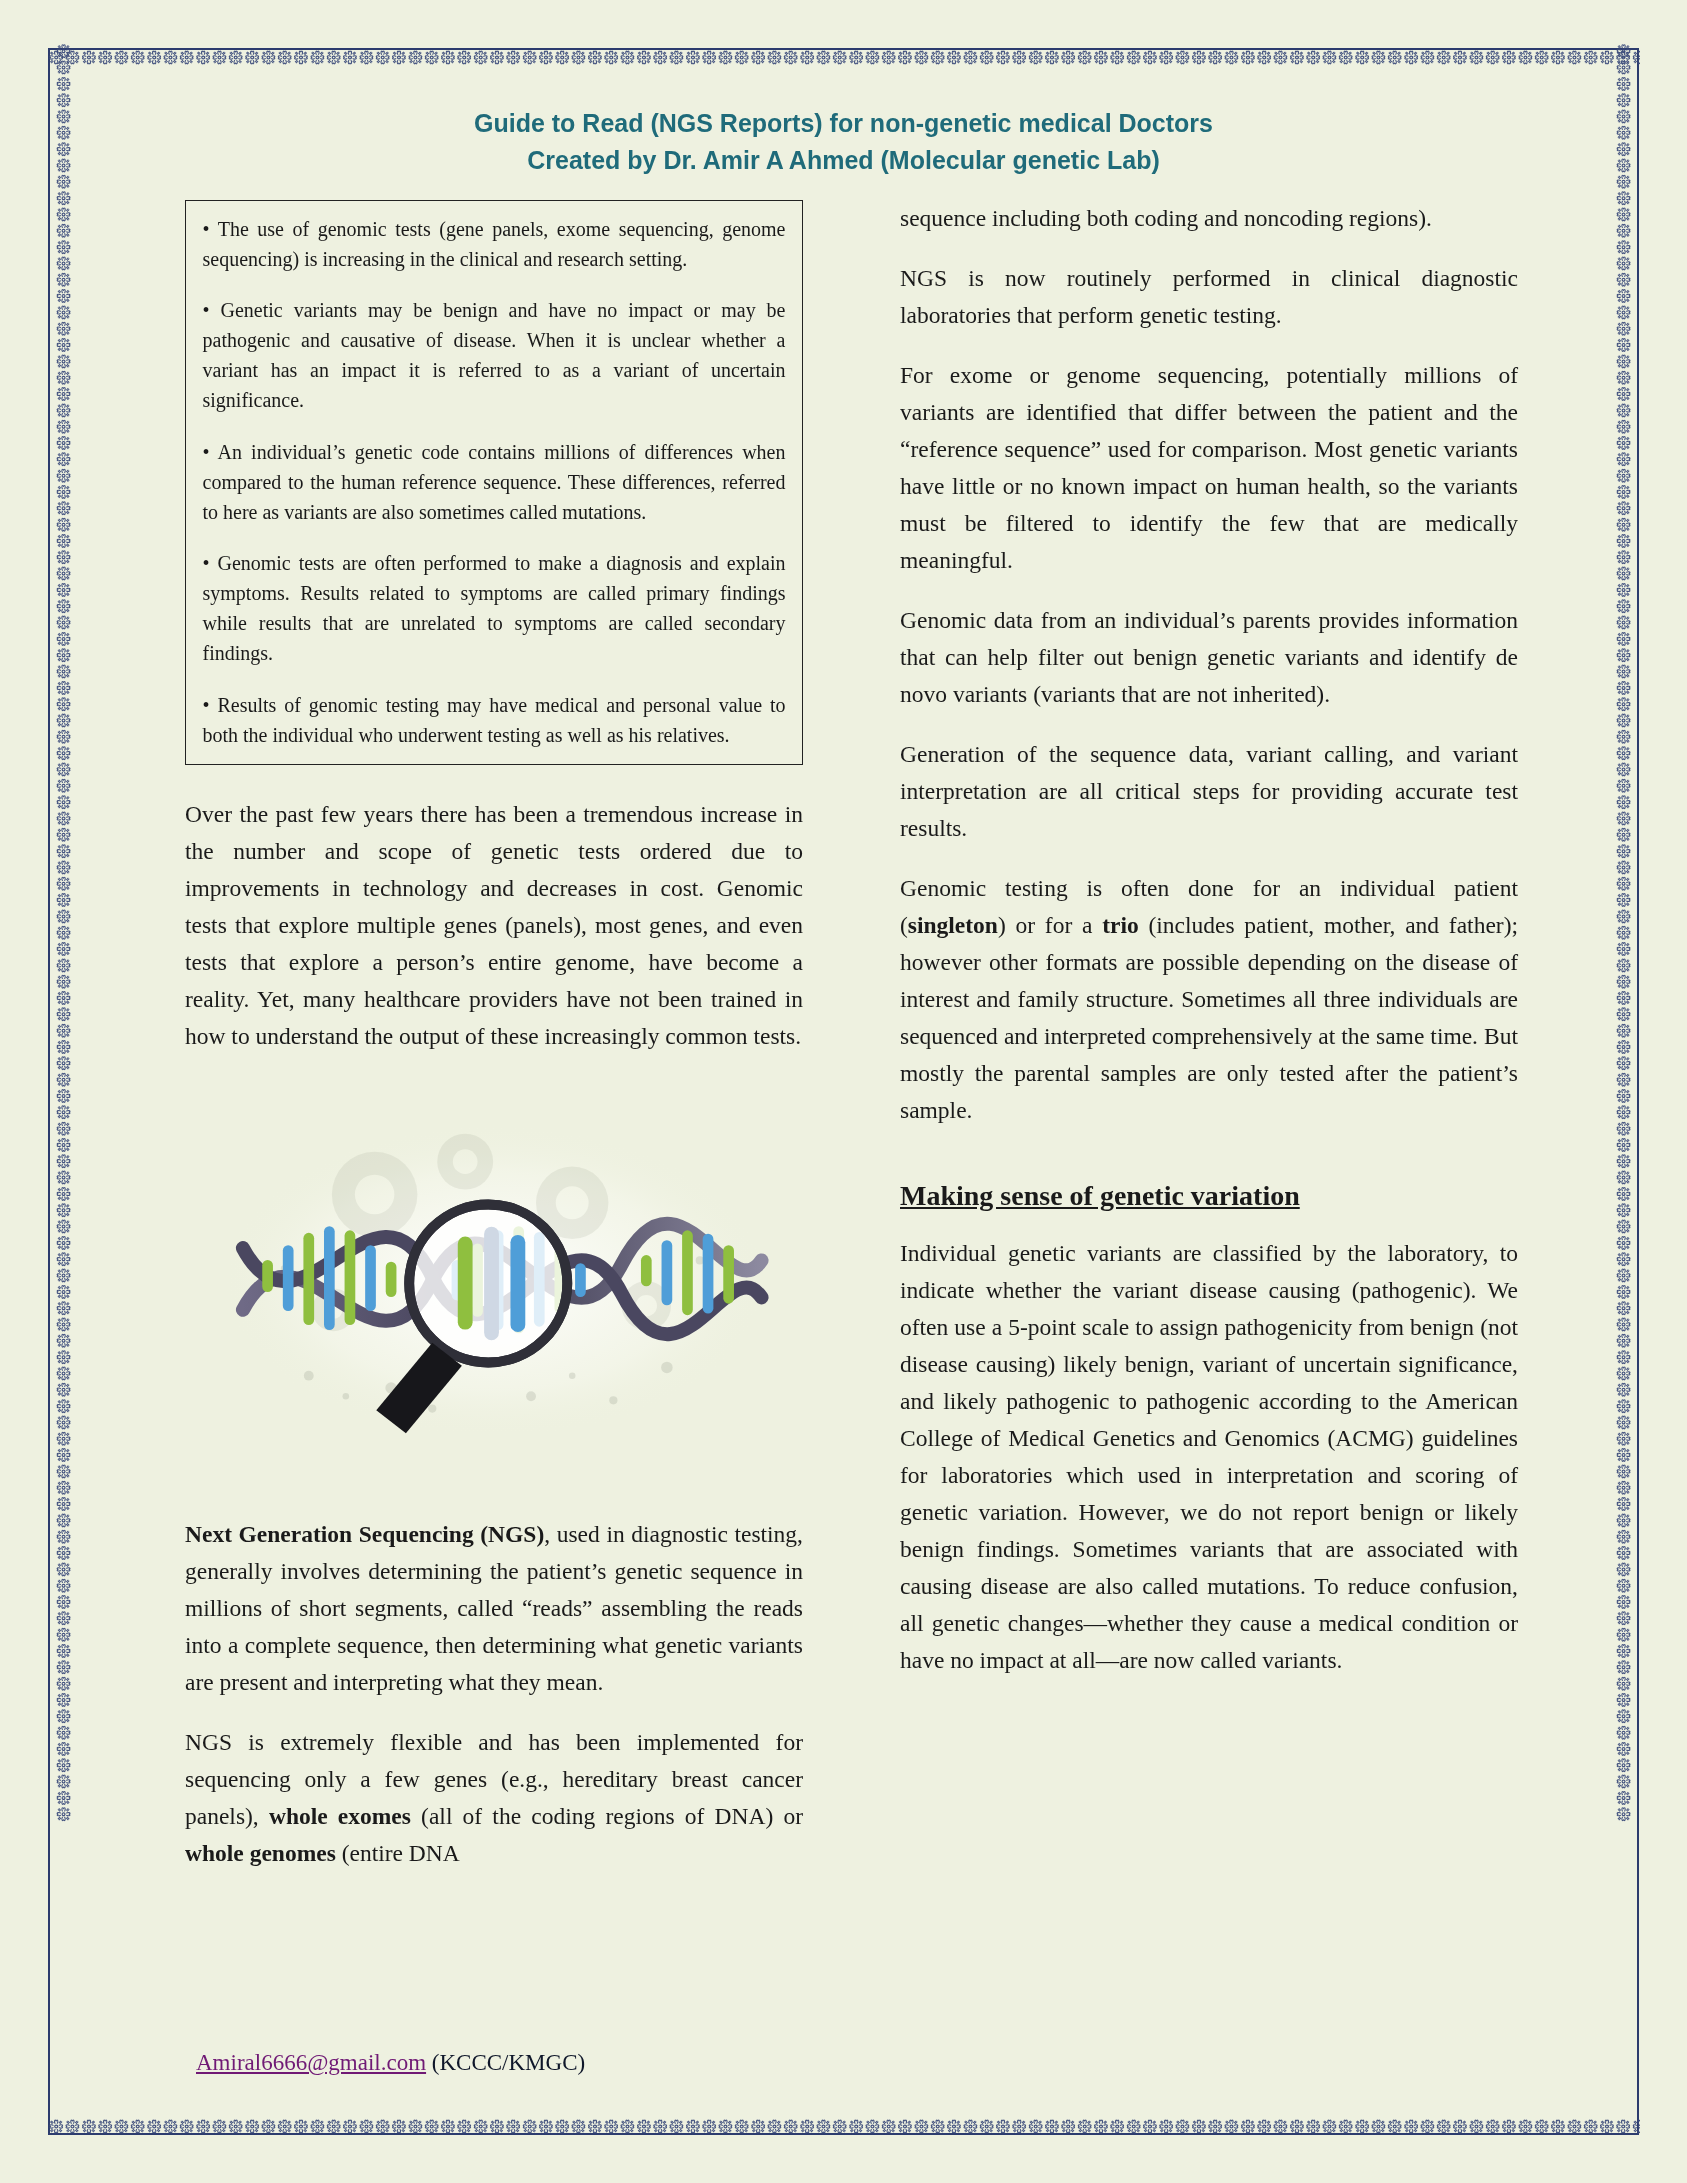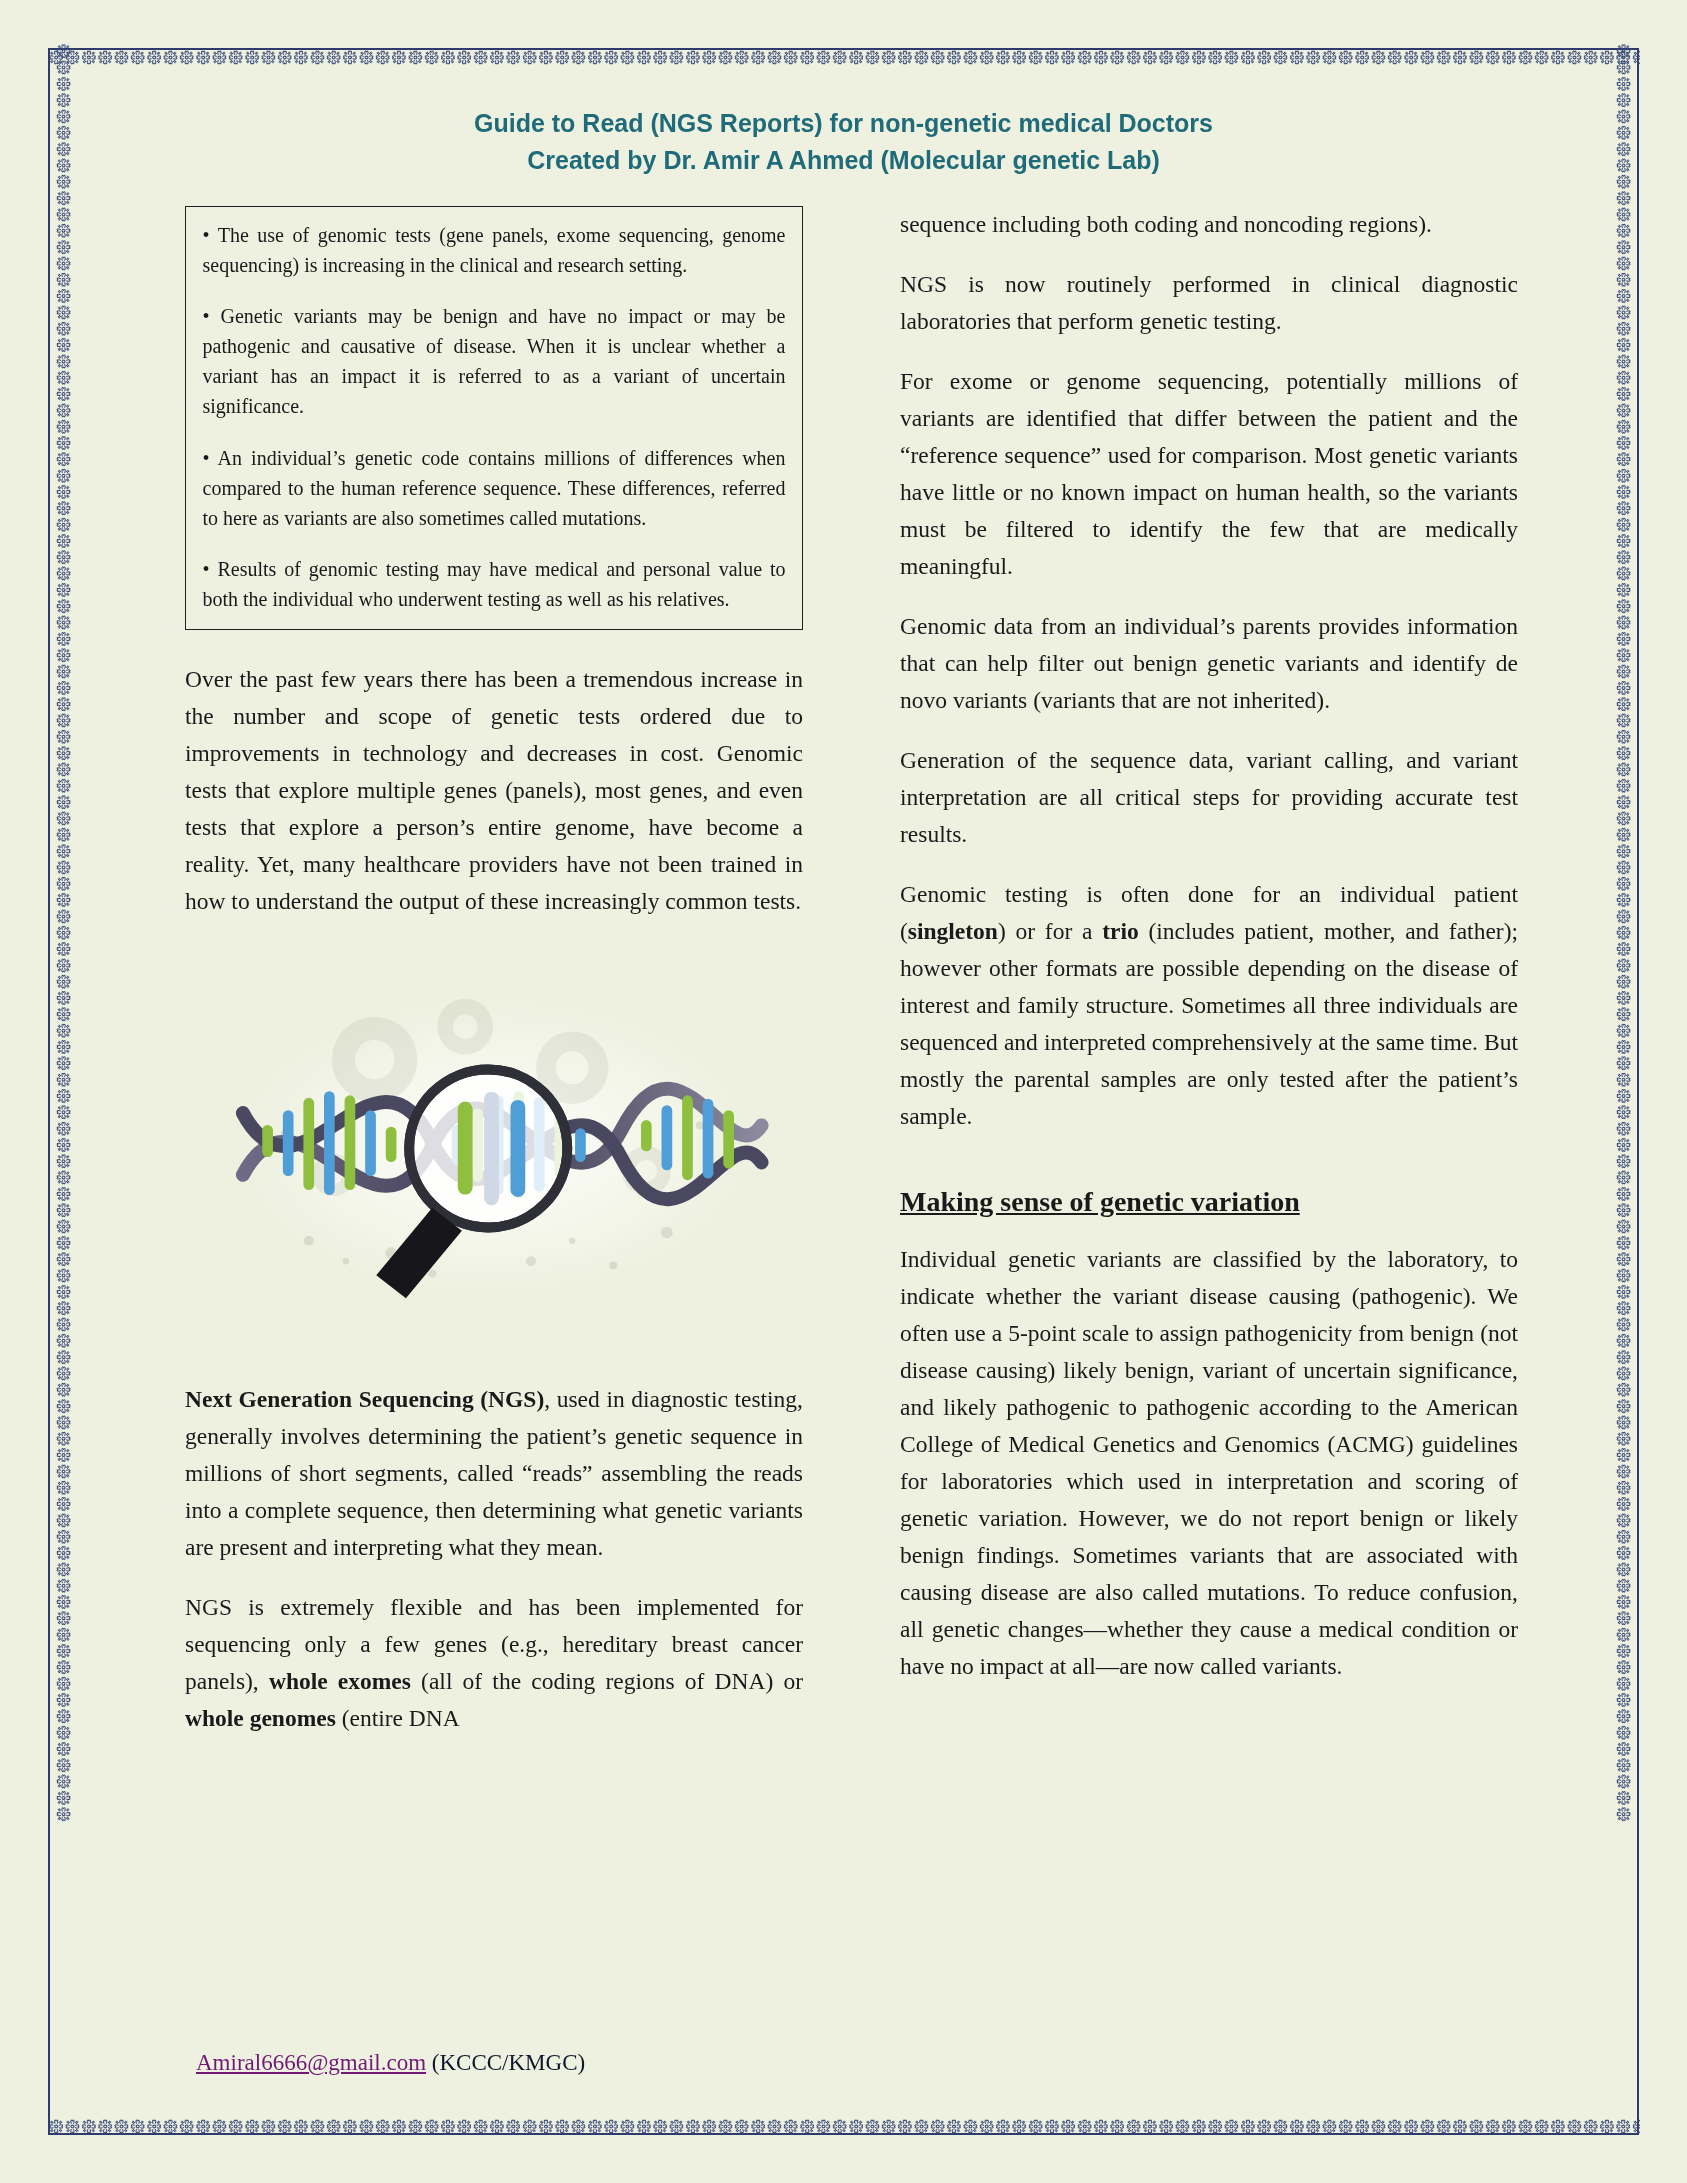--- a/index.html
+++ b/index.html
@@ -76,21 +76,21 @@
     font-size: 25px;
     line-height: 37px;
   }
   .doc-header .line2 { display: block; }
 
   
   .columns {
     position: absolute;
     left: 185px;
     right: 177px;
-    top: 206px;
+    top: 200px;
     display: flex;
     gap: 97px;
   }
   .col {
     width: 618px;
     flex: 0 0 618px;
   }
   .col p {
     margin: 0 0 23px 0;
     font-size: 23.5px;
@@ -163,20 +163,21 @@
   </div>
 
   <div class="columns">
 
     <div class="col">
 
       <div class="bullet-box">
         <p>• The use of genomic tests (gene panels, exome sequencing, genome sequencing) is increasing in the clinical and research setting.</p>
         <p>• Genetic variants may be benign and have no impact or may be pathogenic and causative of disease. When it is unclear whether a variant has an impact it is referred to as a variant of uncertain significance.</p>
         <p>• An individual’s genetic code contains millions of differences when compared to the human reference sequence. These differences, referred to here as variants are also sometimes called mutations.</p>
+        <p>• Genomic tests are often performed to make a diagnosis and explain symptoms. Results related to symptoms are called primary findings while results that are unrelated to symptoms are called secondary findings.</p>
         <p>• Results of genomic testing may have medical and personal value to both the individual who underwent testing as well as his relatives.</p>
       </div>
 
       <p>Over the past few years there has been a tremendous increase in the number and scope of genetic tests ordered due to improvements in technology and decreases in cost. Genomic tests that explore multiple genes (panels), most genes, and even tests that explore a person’s entire genome, have become a reality. Yet, many healthcare providers have not been trained in how to understand the output of these increasingly common tests.</p>
 
       <div class="figure">
         <svg width="618" height="354" viewBox="0 0 750 430" xmlns="http://www.w3.org/2000/svg">
           <defs>
             <radialGradient id="halo" cx="50%" cy="50%" r="50%">
               <stop offset="0%" stop-color="#ffffff" stop-opacity="0.95"></stop>

